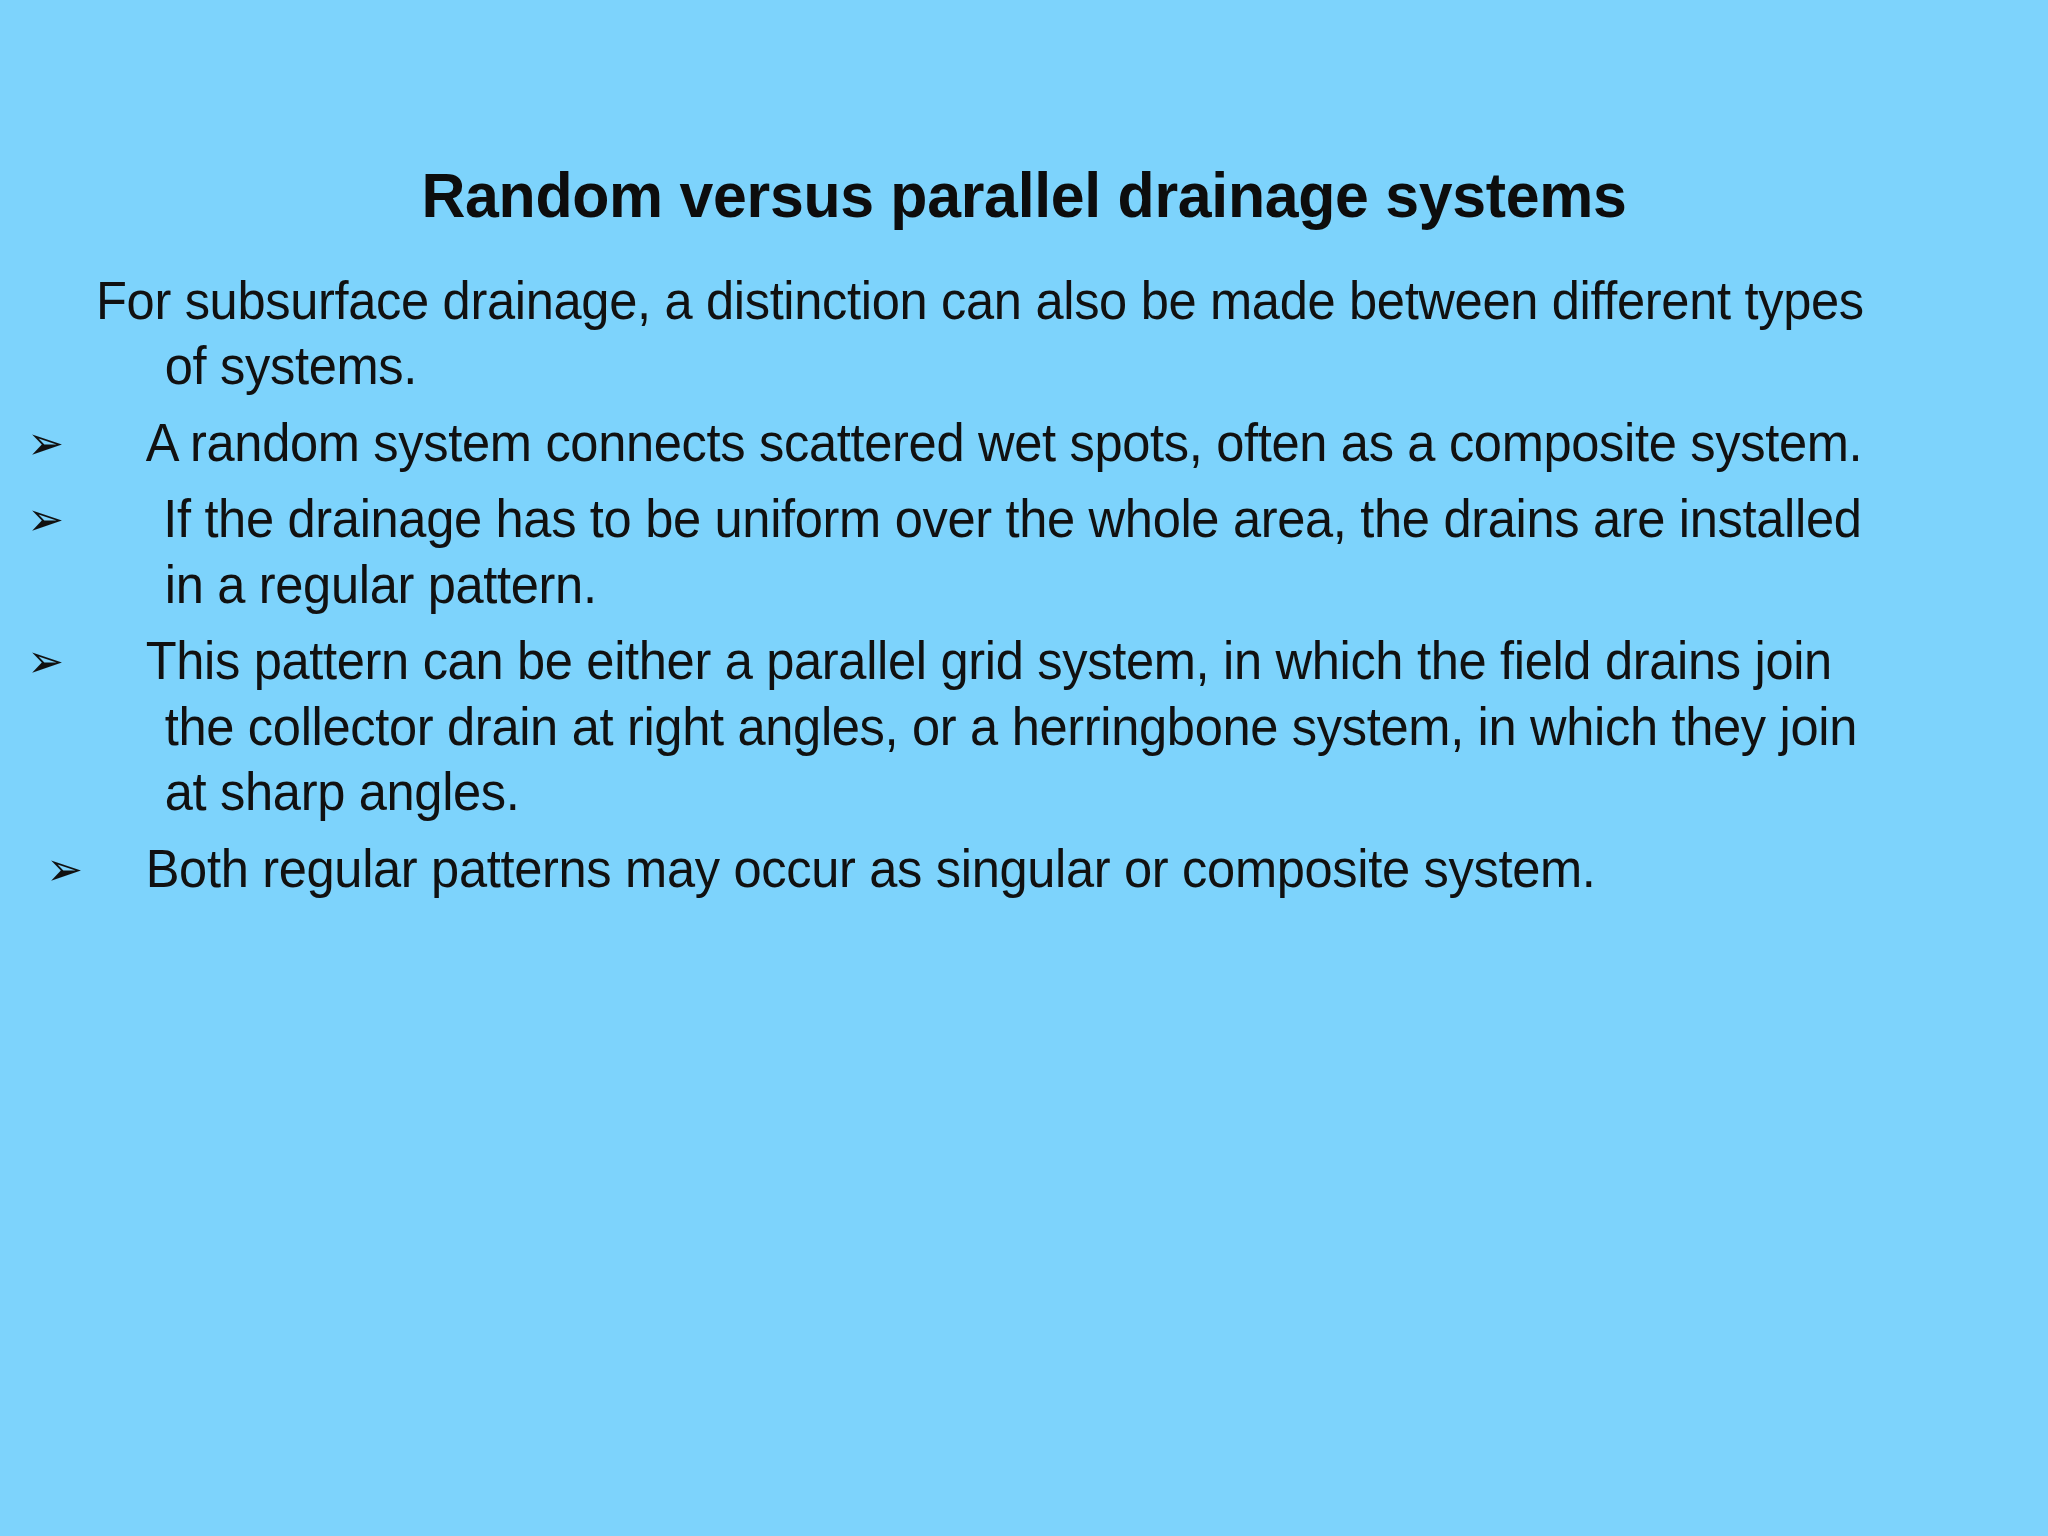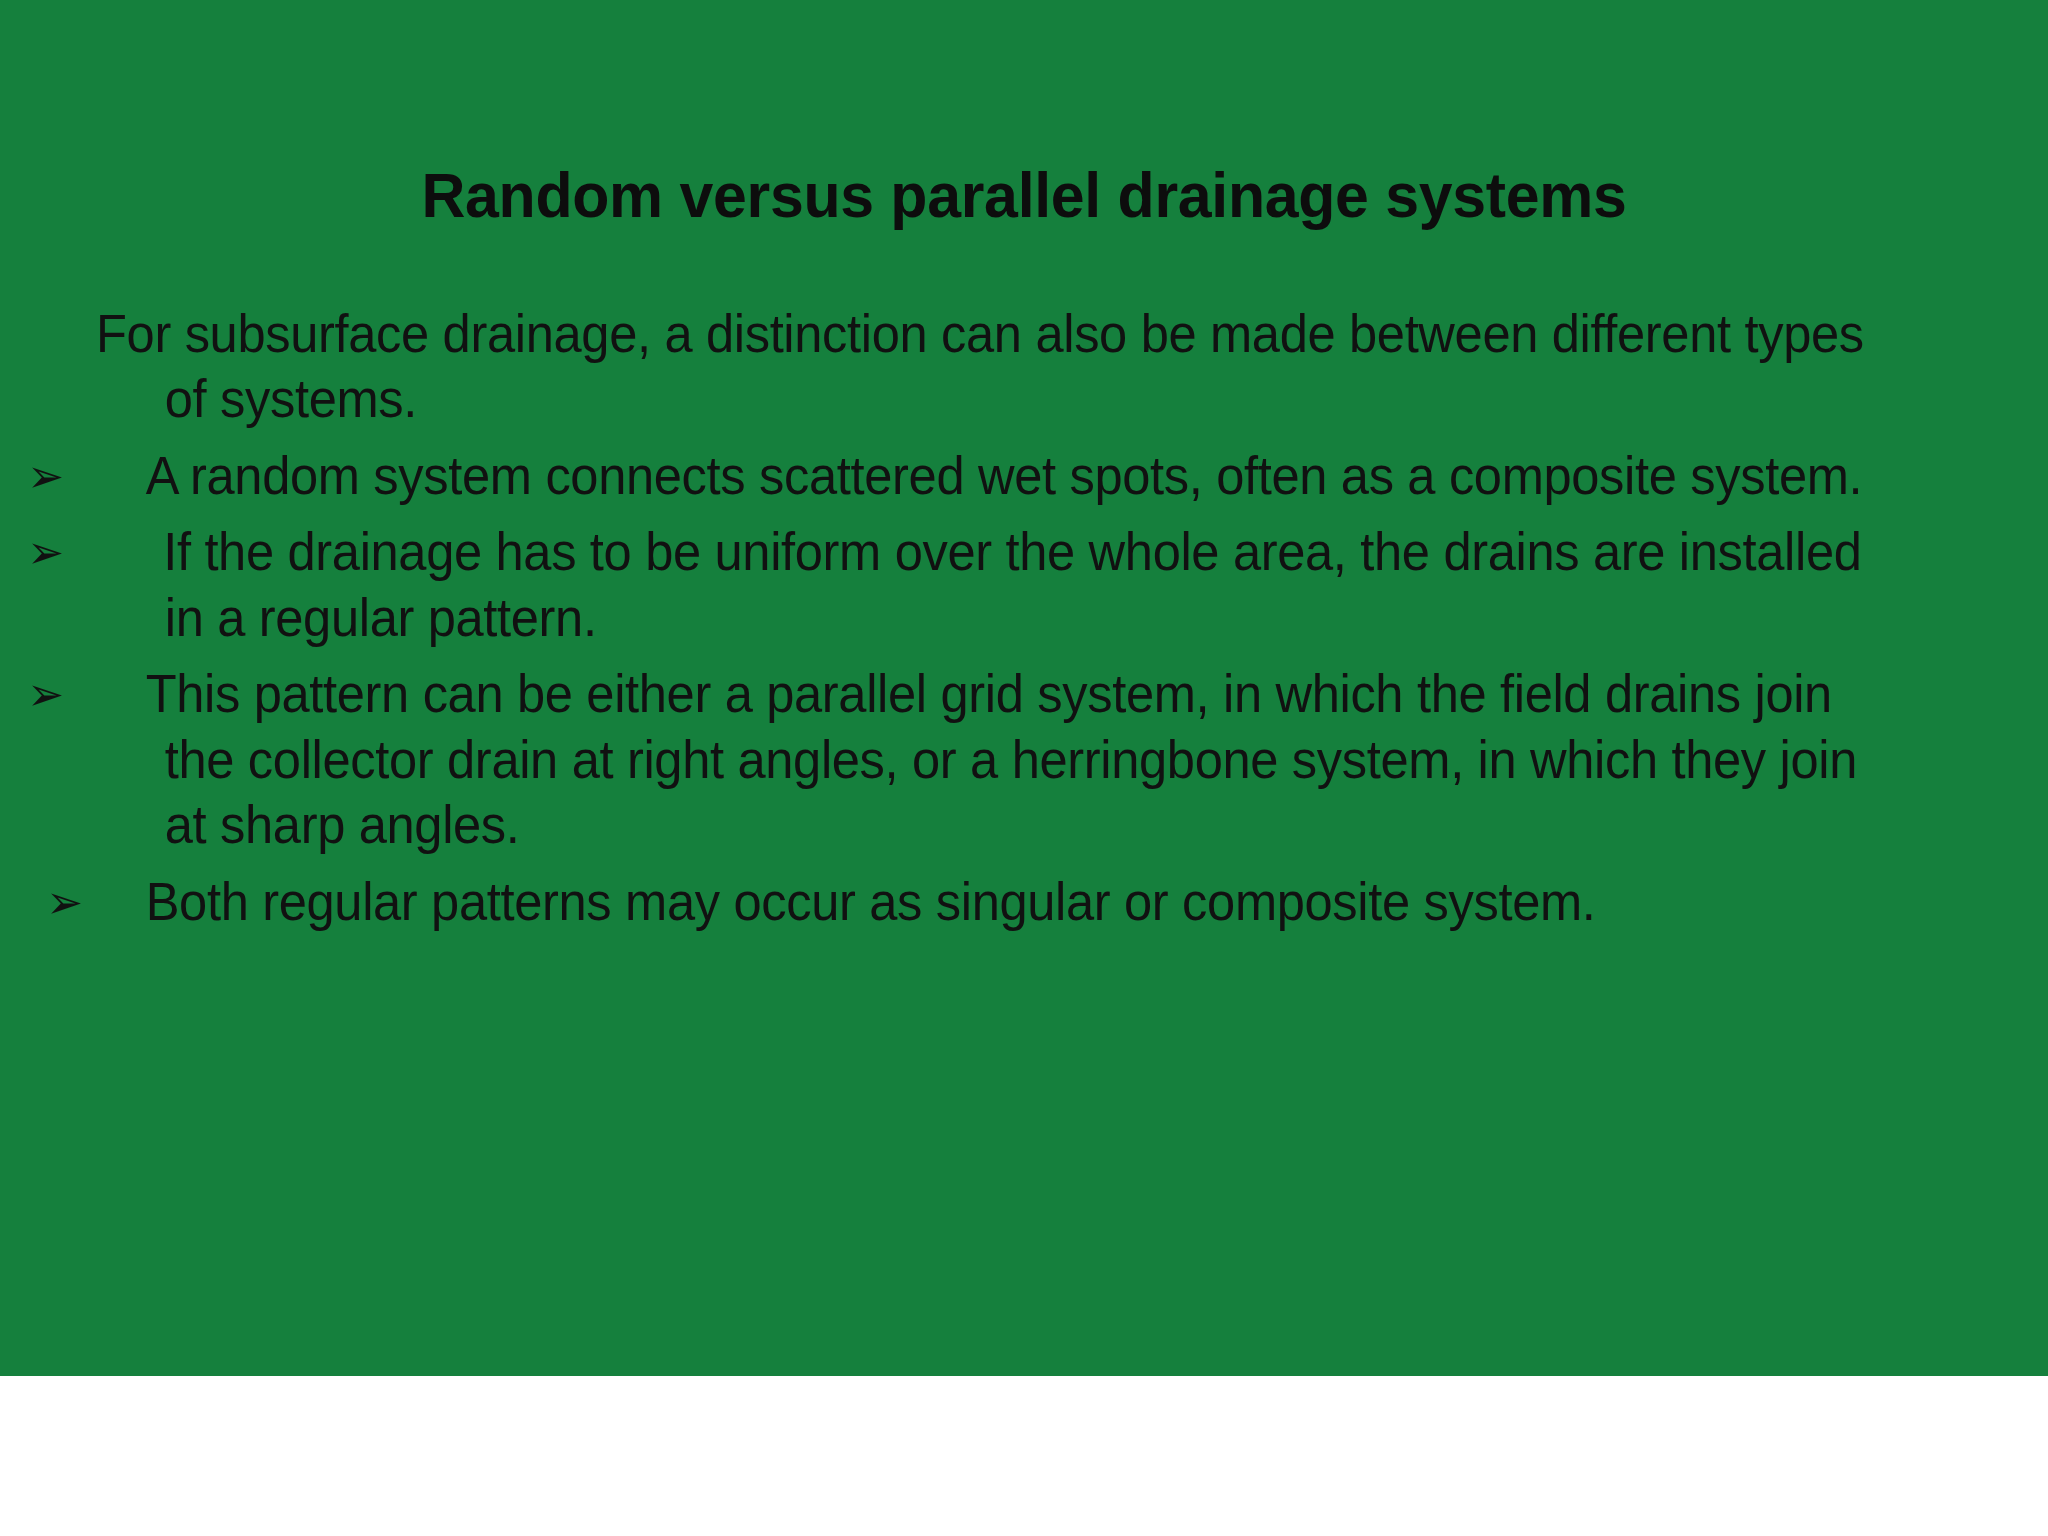--- a/index.html
+++ b/index.html
@@ -6,22 +6,22 @@
     margin: 0;
     padding: 0;
     background: #ffffff;
   }
   body {
     font-family: "DejaVu Sans", sans-serif;
   }
   .slide {
     position: relative;
     width: 2048px;
-    height: 1376px;
-    background: #15803d;
+    height: 1536px;
+    background: #7dd3fc;
     overflow: hidden;
     box-sizing: border-box;
   }
 
   
   .slide-title {
     position: absolute;
     left: 120px;
     top: 118px;
     width: 1808px;
@@ -34,21 +34,21 @@
     letter-spacing: -0.3px;
     transform: scaleX(0.965);
     transform-origin: center top;
     white-space: nowrap;
   }
 
   
   .body-block {
     position: absolute;
     left: 96px;
-    top: 301px;
+    top: 268px;
     width: 1870px;
     font-family: "Liberation Sans", sans-serif;
     font-size: 53px;
     line-height: 1.235;
     color: #111111;
     letter-spacing: -0.35px;
   }
 
   .para {
     position: relative;

